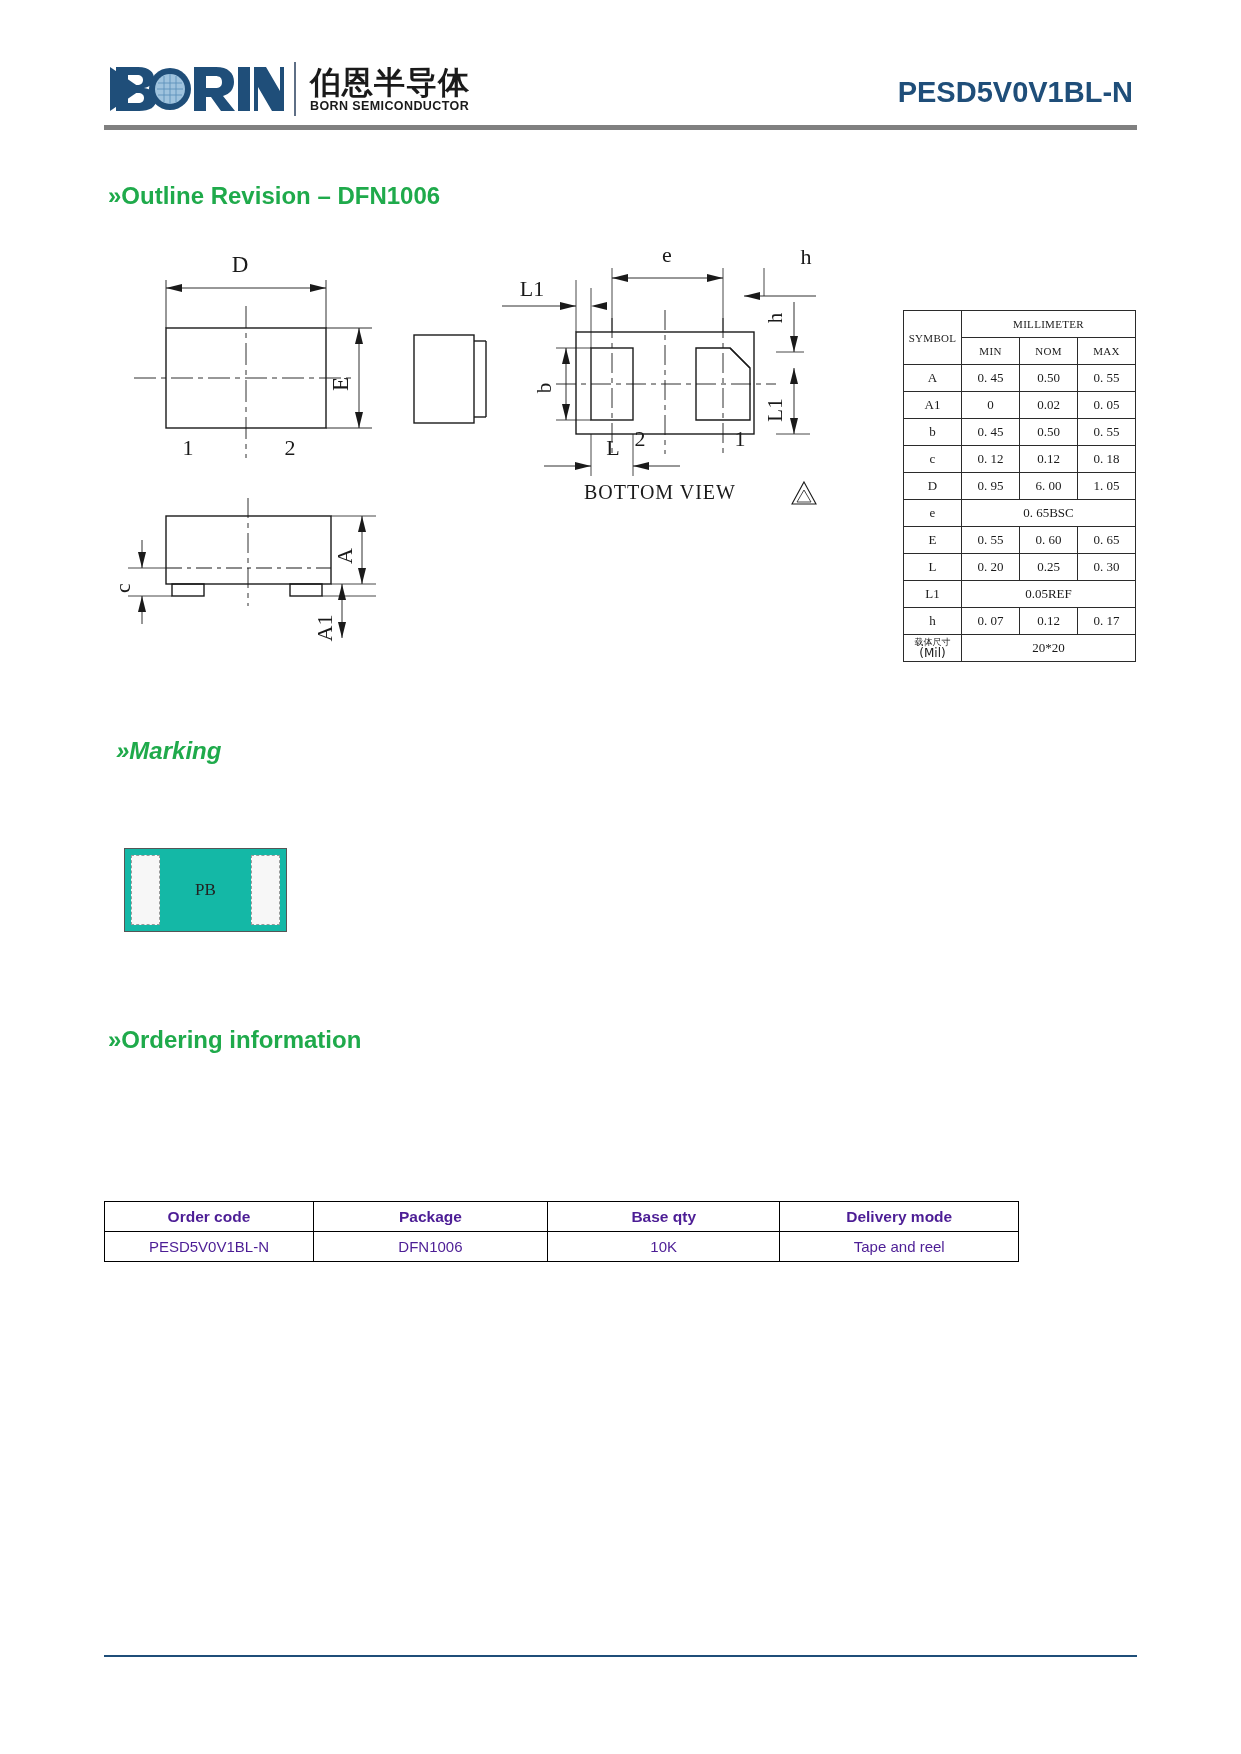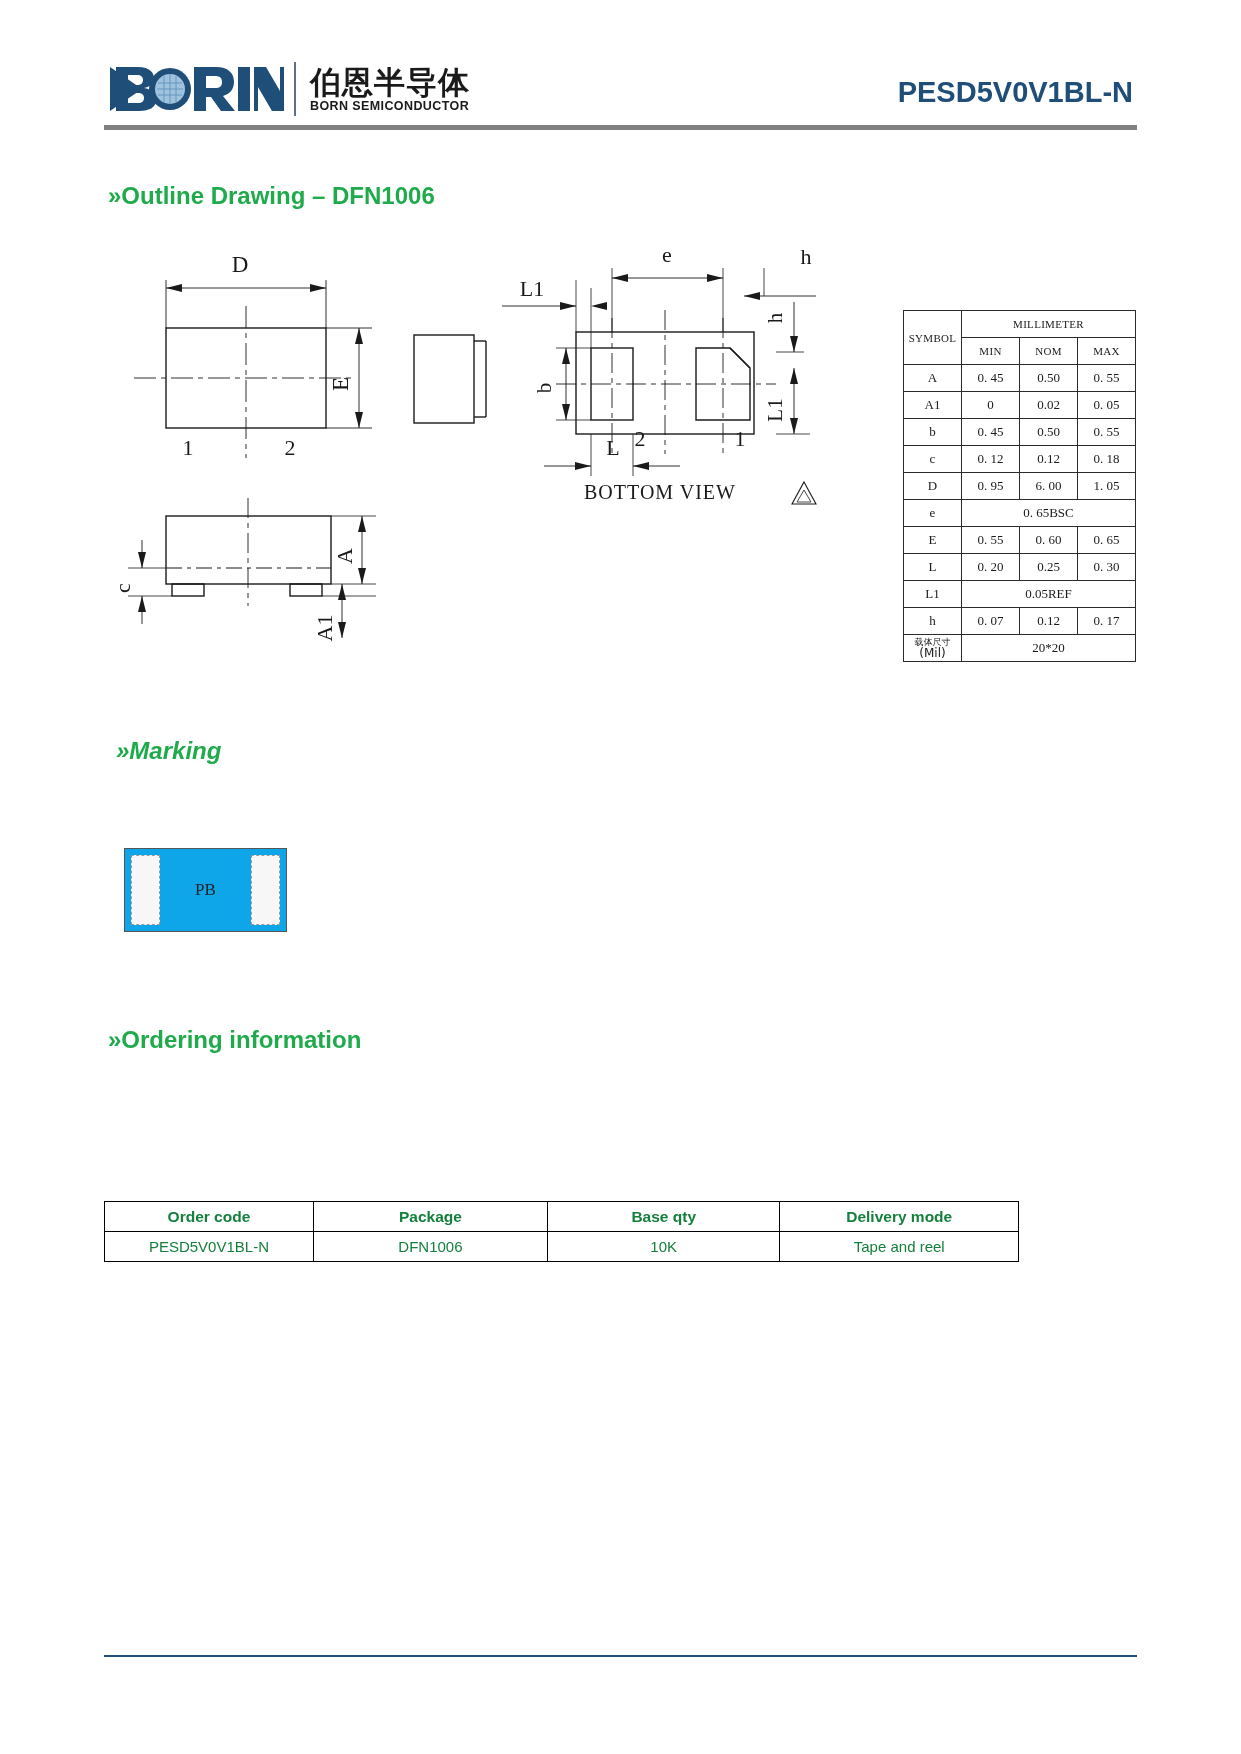--- a/index.html
+++ b/index.html
@@ -57,40 +57,40 @@
   }
   .dimtable .sym-col{width:58px;}
   .dimtable .v-col{width:58px;}
   .dimtable .hdr{font-size:11px;letter-spacing:0.3px;}
   .dimtable .cn{font-size:9px;line-height:11px;font-family:"DejaVu Sans",sans-serif;}
   .dimtable .cn small{font-size:12px;}
 
   
   .markbox{
     position:absolute;left:124px;top:848px;width:163px;height:84px;
-    border:1.5px solid #555;background:#0ea5e9;
+    border:1.5px solid #555;background:#14b8a6;
     box-sizing:border-box;
   }
   .markbox .pad{
     position:absolute;top:6px;bottom:6px;width:27px;
     border:1px dashed #9a9a9a;background:#f7f7f7;
   }
   .markbox .pad.l{left:6px;}
   .markbox .pad.r{right:6px;}
   .markbox .code{
     position:absolute;left:0;right:0;top:50%;transform:translateY(-50%);
     text-align:center;font-family:"Liberation Serif",serif;font-size:17px;color:#222;
   }
 
   
   .ordtable{
     position:absolute;left:104px;top:1201px;width:915px;
     border-collapse:collapse;
     font-family:"Liberation Sans", sans-serif;
-    font-size:15px;color:#15803d;
+    font-size:15px;color:#4c1d95;
   }
   .ordtable th,.ordtable td{
     border:1.5px solid #000;
     height:29px;text-align:center;vertical-align:middle;padding:0 4px;
   }
   .ordtable th{font-weight:bold;font-size:15.5px;}
   .ordtable td{font-weight:normal;}
   .ordtable col.c1{width:215px;}
   .ordtable col.c2{width:245px;}
   .ordtable col.c3{width:245px;}
@@ -135,21 +135,21 @@
       <div class="logo-sep"></div>
       <div>
         <div class="logo-cn">伯恩半导体</div>
         <div class="logo-en">BORN SEMICONDUCTOR</div>
       </div>
     </div>
     <div class="part-no">PESD5V0V1BL-N</div>
     <div class="header-rule"></div>
   </div>
 
-  <div class="sec-head" style="left:108px;top:182px;">»Outline Drawing – DFN1006</div>
+  <div class="sec-head" style="left:108px;top:182px;">»Outline Revision – DFN1006</div>
 
   <div class="drawing">
     <svg width="820" height="440" viewBox="0 0 820 440" style="font-family:'Liberation Serif',serif;">
       <g stroke="#1a1a1a" fill="none" stroke-width="1.4">
 
         <rect x="62" y="88" width="160" height="100"></rect>
 
         <line x1="62" y1="40" x2="62" y2="88" stroke-width="0.9"></line>
         <line x1="222" y1="40" x2="222" y2="88" stroke-width="0.9"></line>
         <line x1="62" y1="48" x2="222" y2="48" stroke-width="0.9"></line>

